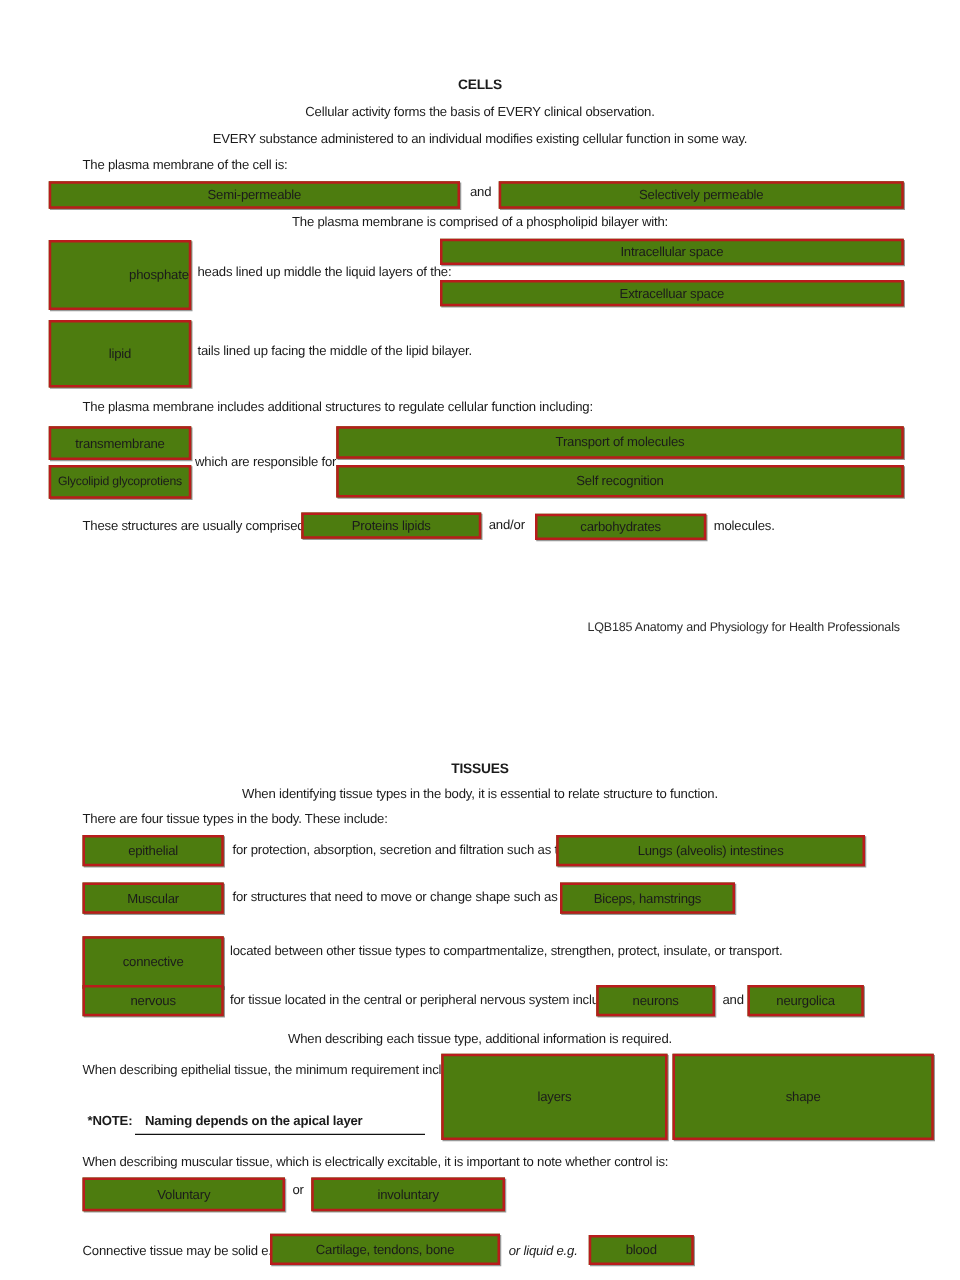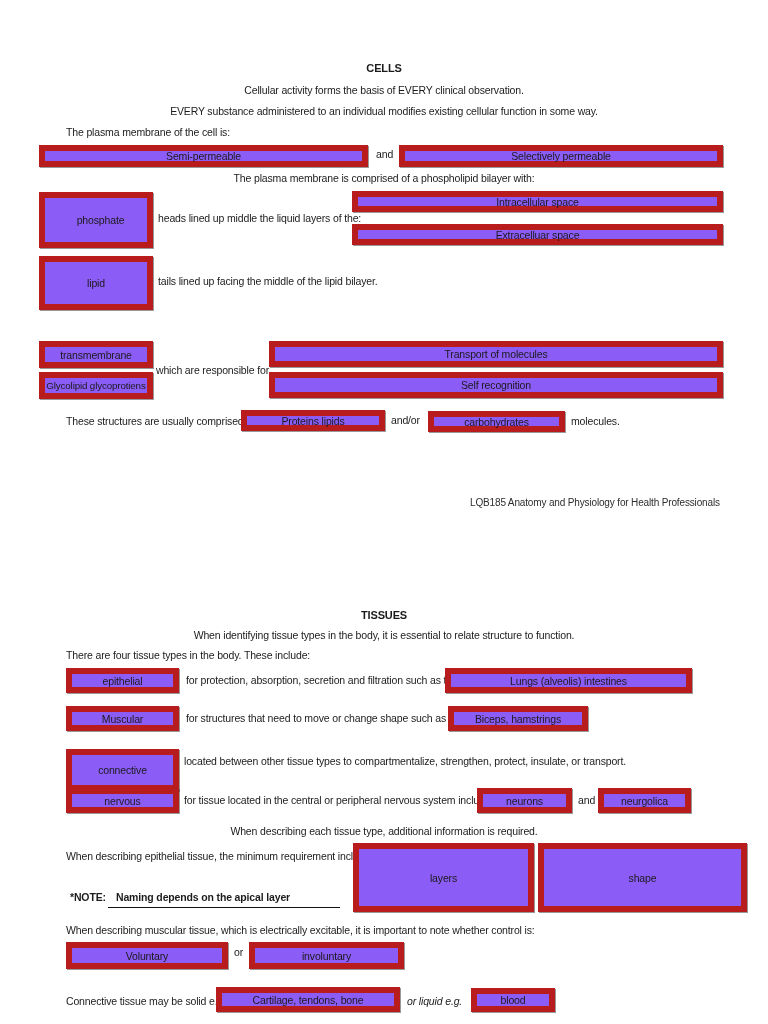--- a/index.html
+++ b/index.html
@@ -12,29 +12,29 @@
     letter-spacing:-0.15px;
     color:#1b1b1b;
     overflow:hidden;
   }
   .abs{position:absolute;white-space:nowrap;}
   .ctr{left:0;width:768px;text-align:center;}
   .bold{font-weight:bold;}
   .box{
     position:absolute;
     box-sizing:border-box;
-    border:6px solid #b91c1c;
-    background:#8b5cf6;
+    border:2px solid #b91c1c;
+    background:#4d7c0f;
     display:flex;
     align-items:center;
     justify-content:center;
     text-align:center;
     box-shadow:1px 1px 0 rgba(70,70,70,.55);
   }
-  .box.left-text{justify-content:center;padding-left:9px;text-align:left;}
+  .box.left-text{justify-content:flex-end;padding-left:9px;text-align:left;}
   .small{font-size:9.8px;}
   .footer-text{font-size:10px;color:#2d2d2d;}
   .note-underline{
     box-sizing:border-box;
     display:inline-block;
     width:232px;
     padding:0 0 4px 8px;
     border-bottom:1.5px solid #111;
   }
 </style>
@@ -70,20 +70,21 @@
   </div>
   <div class="box" style="left:352px;top:224px;width:371px;height:21px;">
     <span>Extracelluar space</span>
   </div>
 
   <div class="box" style="left:39px;top:256px;width:114px;height:54px;">
     <span>lipid</span>
   </div>
   <div class="abs" style="left:158px;top:275px;">tails lined up facing the middle of the lipid bilayer.</div>
 
+  <div class="abs" style="left:66px;top:320px;">The plasma membrane includes additional structures to regulate cellular function including:</div>
 
   <div class="box" style="left:39px;top:341px;width:114px;height:27px;">
     <span>transmembrane</span>
   </div>
   <div class="box small" style="left:39px;top:372px;width:114px;height:27px;">
     <span>Glycolipid glycoprotiens</span>
   </div>
   <div class="abs" style="left:156px;top:364px;">which are responsible for</div>
   <div class="box" style="left:269px;top:341px;width:454px;height:26px;">
     <span>Transport of molecules</span>

